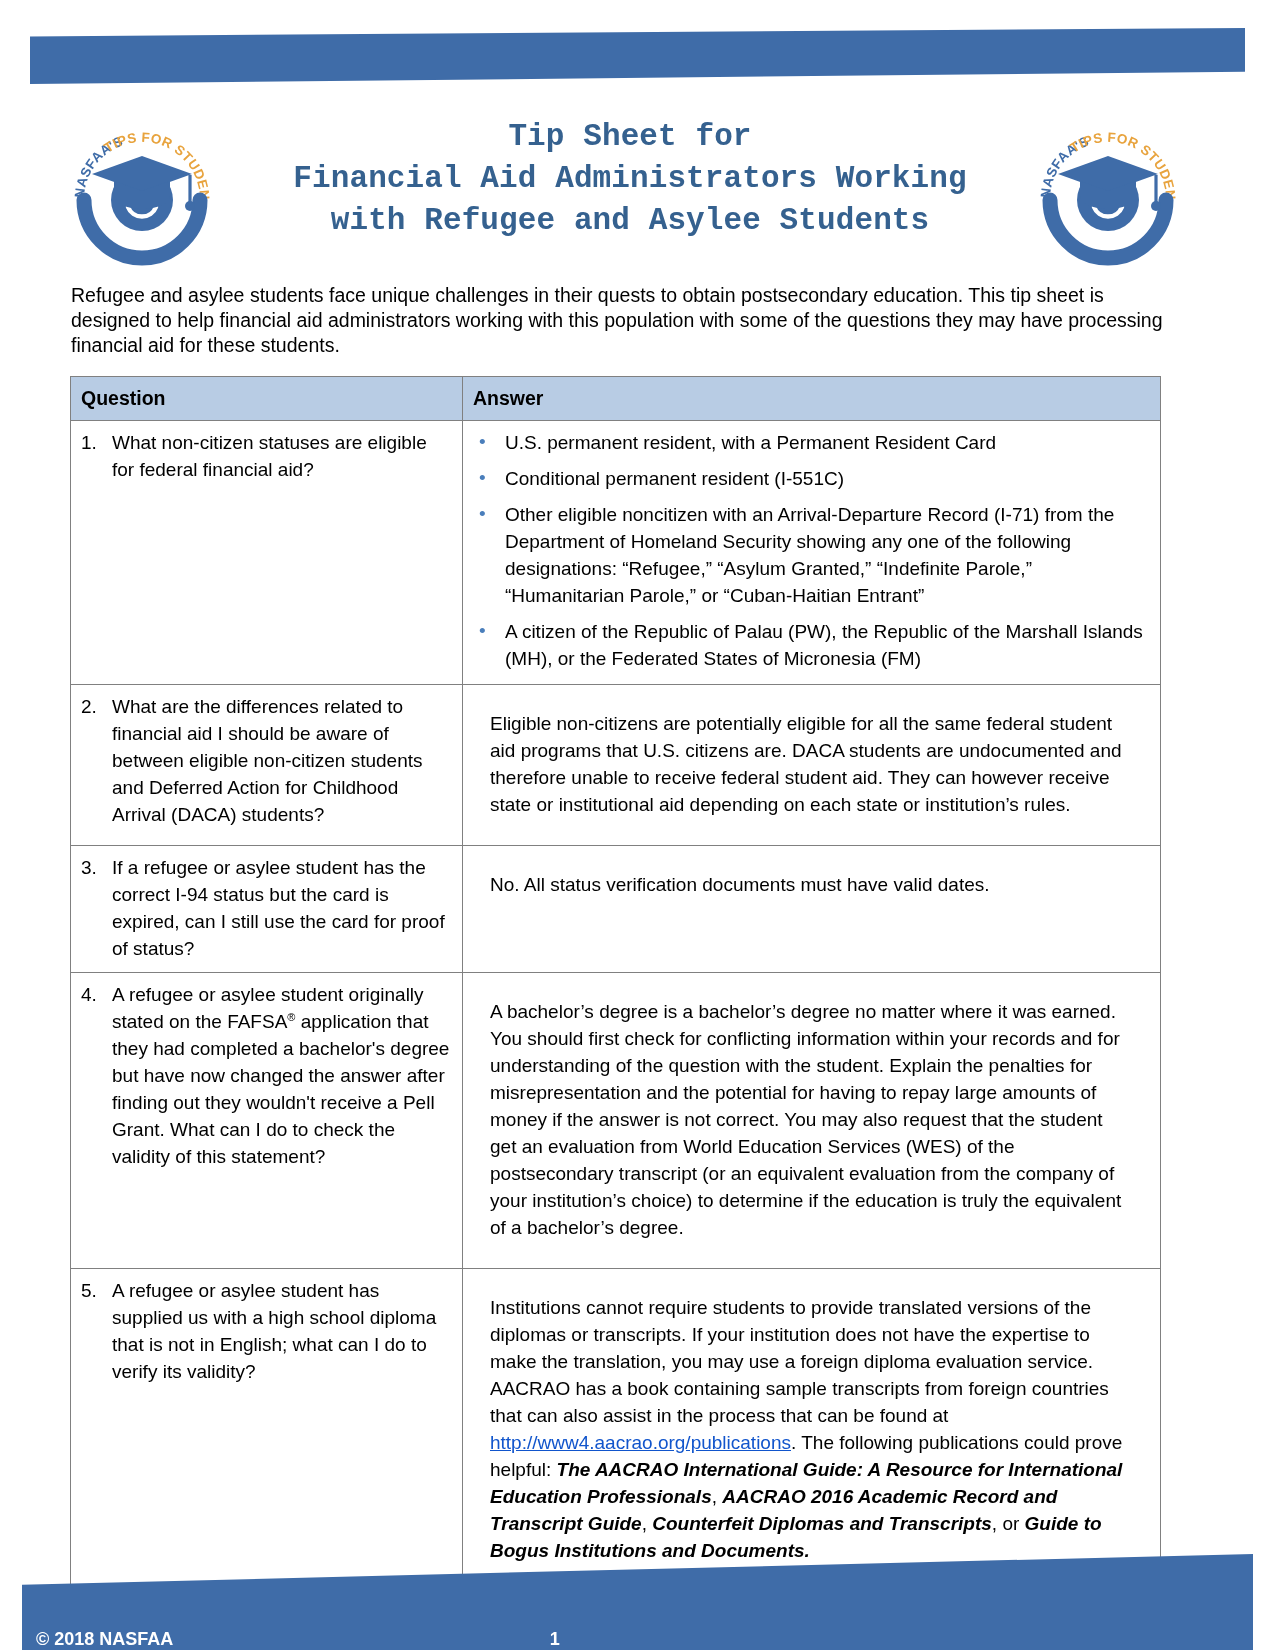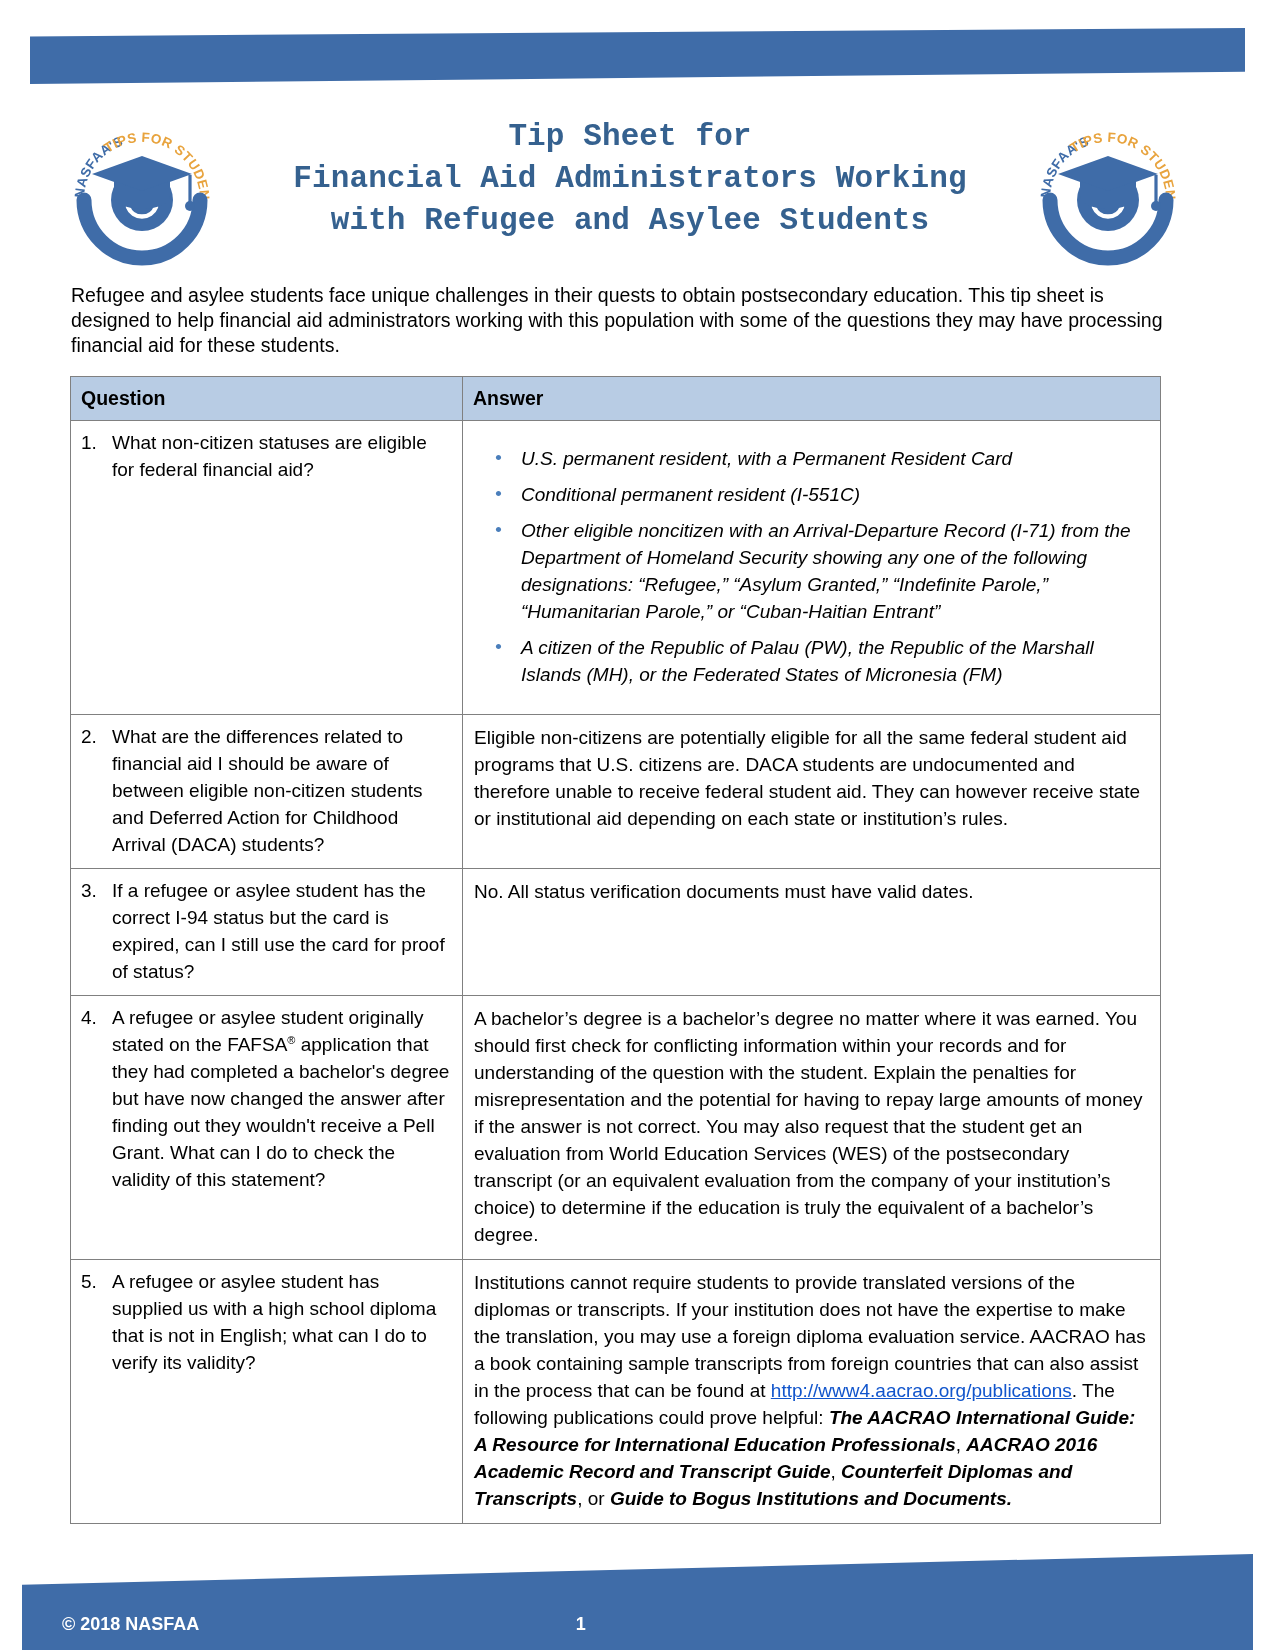--- a/index.html
+++ b/index.html
@@ -111,41 +111,40 @@
     gap: 9px;
     align-items: flex-start;
   }
   .q-num {
     flex: 0 0 auto;
     width: 22px;
   }
   .q-text { flex: 1 1 auto; }
 
   .a-list {
-    margin: 16px;
+    margin: 0;
     padding: 0;
     list-style: none;
-    font-style: italic;
   }
   .a-list li {
     position: relative;
     padding-left: 32px;
     margin-bottom: 9px;
   }
   .a-list li:last-child { margin-bottom: 2px; }
   .a-list li::before {
     content: "\2022";
     position: absolute;
     left: 6px;
     top: -1px;
     color: #4A7EBB;
     font-size: 19px;
   }
 
-  .a-para { margin: 1px; }
+  .a-para { margin: 17px; }
 
   .link {
     color: #1155CC;
     text-decoration: underline;
   }
   .bi { font-weight: bold; font-style: italic; }
   sup.reg { font-size: 11px; vertical-align: super; line-height: 0; }
 
   
   .footer-wrap {
@@ -160,26 +159,26 @@
     position: absolute;
     left: 22px;
     top: 22px;
     width: 1231px;
     height: 96px;
     background: #3F6CA8;
     clip-path: polygon(0 32%, 100% 0, 100% 100%, 0 100%);
   }
   .footer-bar {
     position: absolute;
-    left: 36px;
+    left: 10px;
     bottom: 0;
     width: 1231px;
     height: 52px;
     display: flex;
-    align-items: center;
+    align-items: flex-end;
     color: #ffffff;
     font-size: 18px;
     font-weight: bold;
     padding: 0 26px;
     box-sizing: border-box;
   }
   .footer-left   { flex: 0 0 30%; text-align: left; }
   .footer-center { flex: 0 0 28%; text-align: center; }
   .footer-right  { flex: 1 1 auto; text-align: right; }
 </style>

